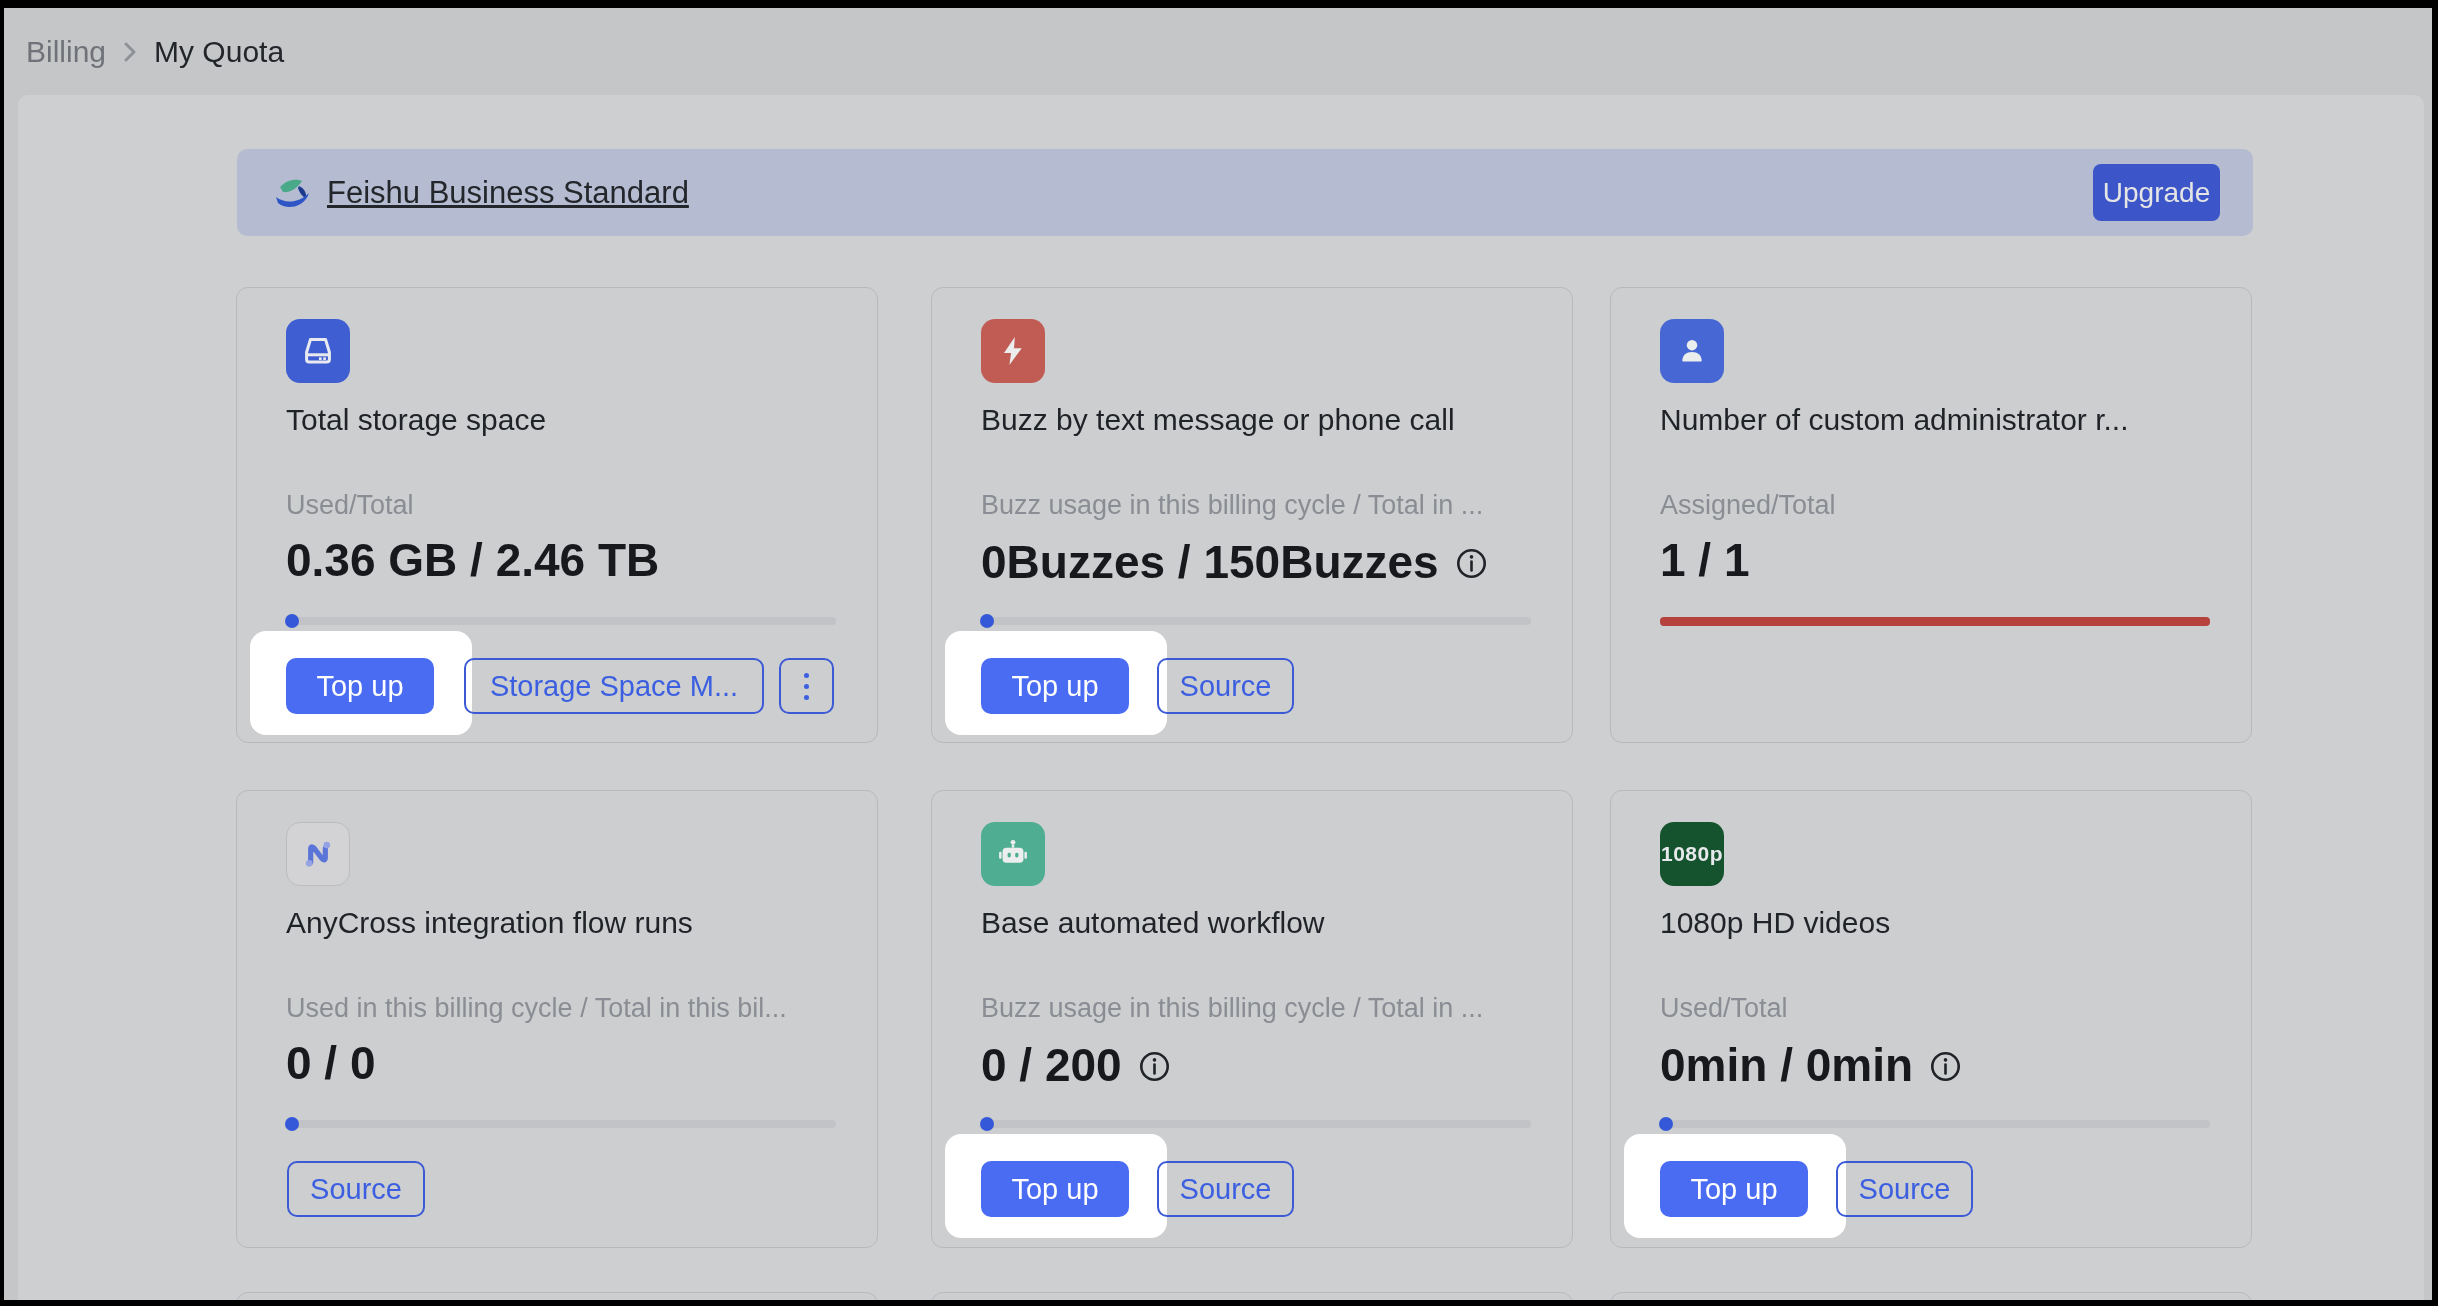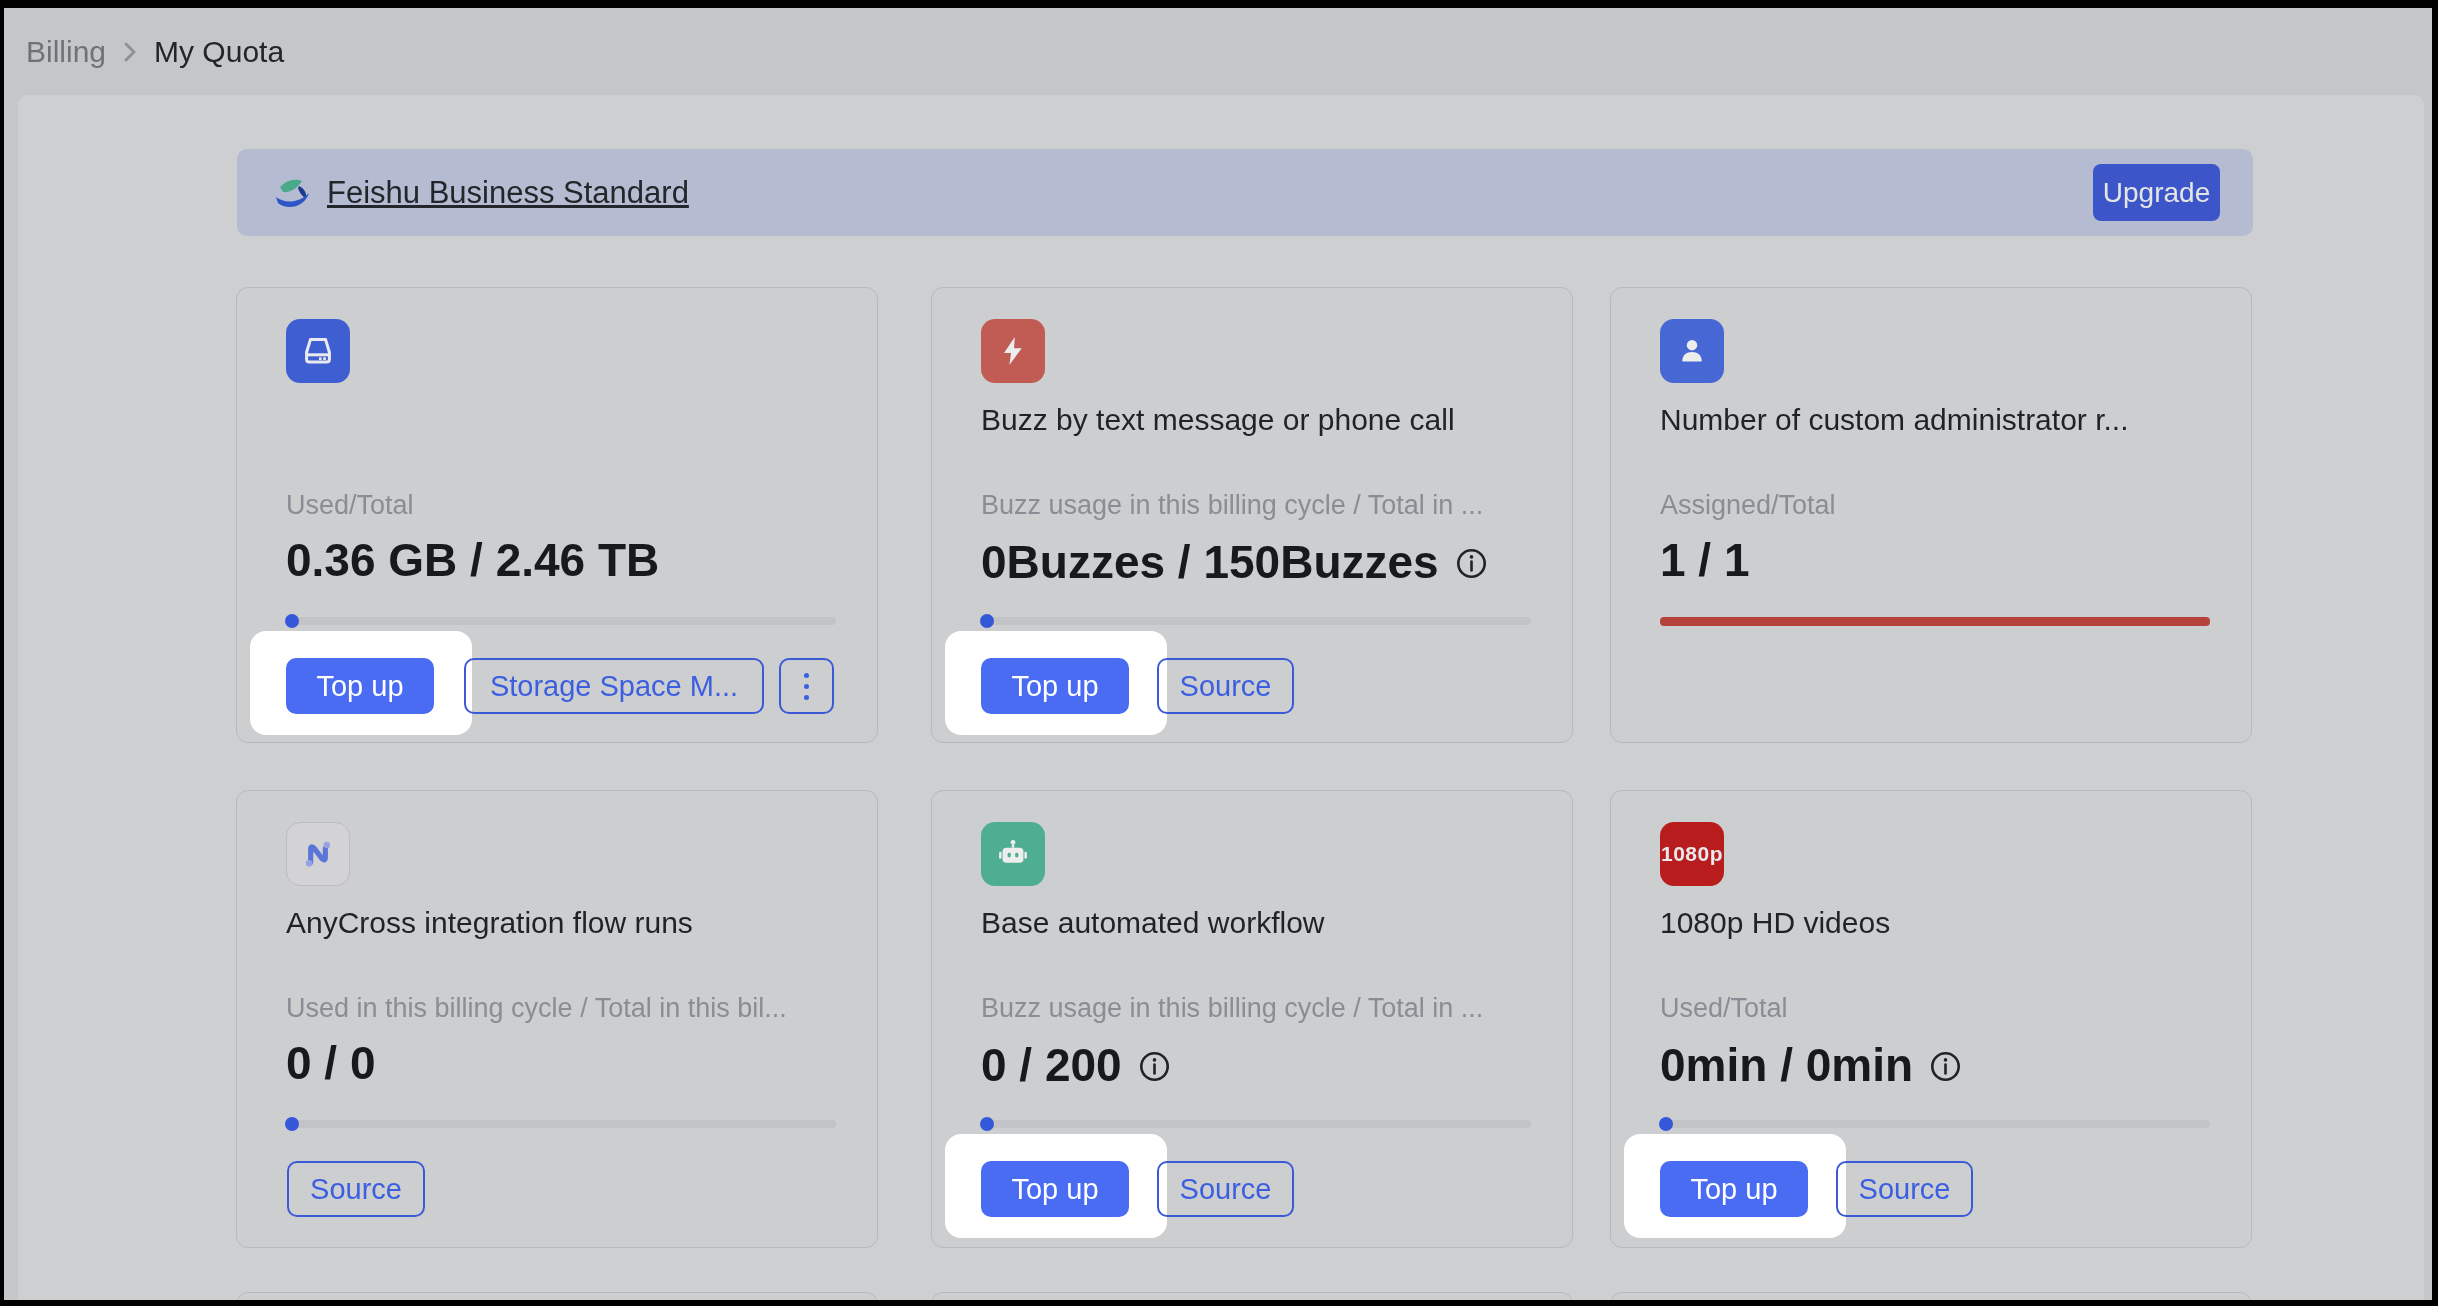--- a/index.html
+++ b/index.html
@@ -28,21 +28,21 @@
   .row2{top:695px;height:458px;}
   .col1{left:218px;} .col2{left:905px;margin-left:8px;} .col3{left:1592px;}
   .card-stub{position:absolute;top:1197px;width:642px;height:40px;background:#cdced0;border:1.5px solid #b8b9bc;border-radius:12px;}
 
   .tile{position:absolute;left:49px;top:31px;width:64px;height:64px;border-radius:14px;display:flex;align-items:center;justify-content:center;}
   .tile-storage{background:#3e5ed2;}
   .tile-buzz{background:#c05c54;}
   .tile-admin{background:#4768d4;}
   .tile-anycross{background:#d3d3d6;border:1.5px solid #bcbdc0;}
   .tile-base{background:#4fae92;}
-  .tile-1080p{background:#b91c1c;}
+  .tile-1080p{background:#14532d;}
   .tile-1080p .badge-text{color:#e8e9ec;font-size:21px;font-weight:700;letter-spacing:.5px;}
 
   .card-title{position:absolute;left:49px;top:113px;width:560px;font-size:30px;font-weight:500;color:#1f2227;line-height:38px;white-space:nowrap;}
   .card-sub{position:absolute;left:49px;top:200px;width:575px;font-size:27px;color:#8a8d93;line-height:34px;white-space:nowrap;}
   .card-value{position:absolute;left:49px;top:243px;display:flex;align-items:center;gap:16px;font-size:46px;font-weight:700;color:#17191c;line-height:58px;white-space:nowrap;}
   .info-ic{flex:0 0 auto;margin-top:4px;}
 
   .progress{position:absolute;left:49px;top:329px;width:550px;height:8px;border-radius:4px;background:#c2c3c6;}
   .progress .dot{position:absolute;left:-1px;top:-3px;width:14px;height:14px;border-radius:50%;background:#3558d8;}
   .progress.full-red{height:9px;background:#b5423d;}
@@ -90,20 +90,21 @@
 
     <div class="card row1 col1">
       <div class="tile tile-storage">
         <svg viewBox="0 0 24 24" width="38" height="38">
           <path d="M7.2 4.8 h9.6 l2.4 8 v4.6 a1.6 1.6 0 0 1 -1.6 1.6 h-11.2 a1.6 1.6 0 0 1 -1.6 -1.6 v-4.6 z" fill="none" stroke="#e9eaf0" stroke-width="1.9" stroke-linejoin="round"></path>
           <line x1="4.9" y1="14.4" x2="19.1" y2="14.4" stroke="#e9eaf0" stroke-width="1.9"></line>
           <rect x="12.6" y="16" width="1.7" height="1.7" fill="#e9eaf0"></rect>
           <rect x="15.3" y="16" width="1.7" height="1.7" fill="#e9eaf0"></rect>
         </svg>
       </div>
+      <div class="card-title">Total storage space</div>
       <div class="card-sub">Used/Total</div>
       <div class="card-value">
             <span>0.36 GB / 2.46 TB</span>
           </div>
       <div class="progress">
             <span class="dot"></span>
           </div>
       <div class="spotlight"></div>
       <button class="btn btn-topup">Top up</button>
       <button class="btn btn-outline btn-sec-wide">Storage Space M...</button>

